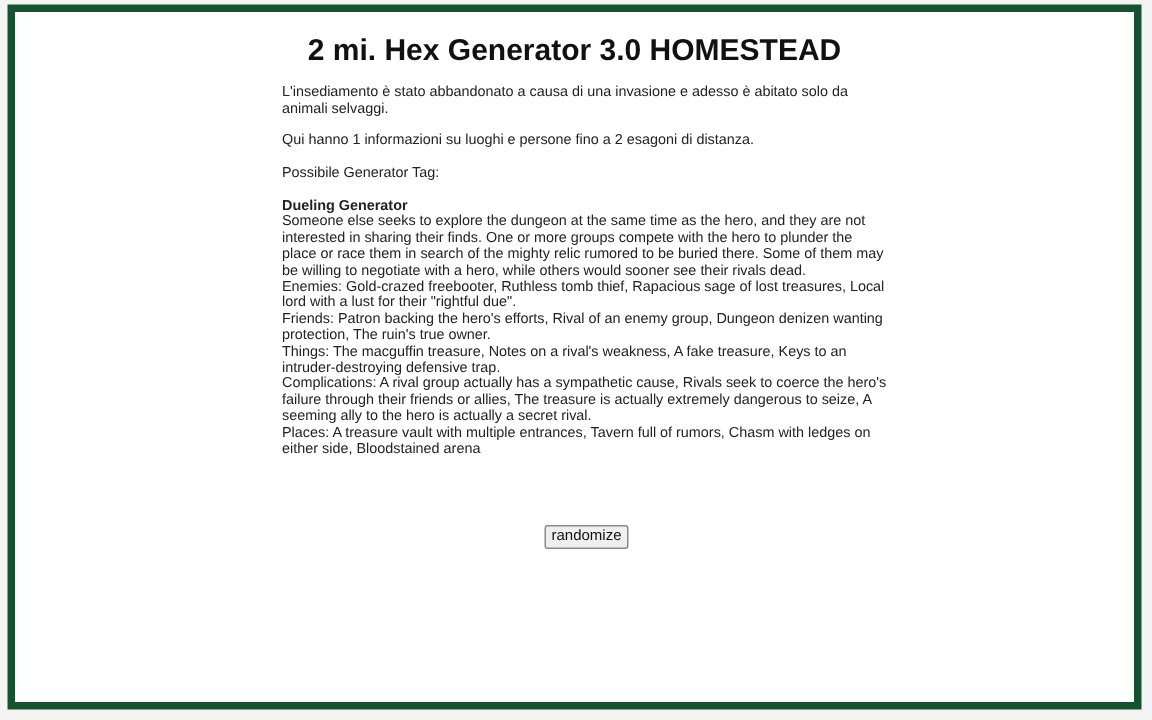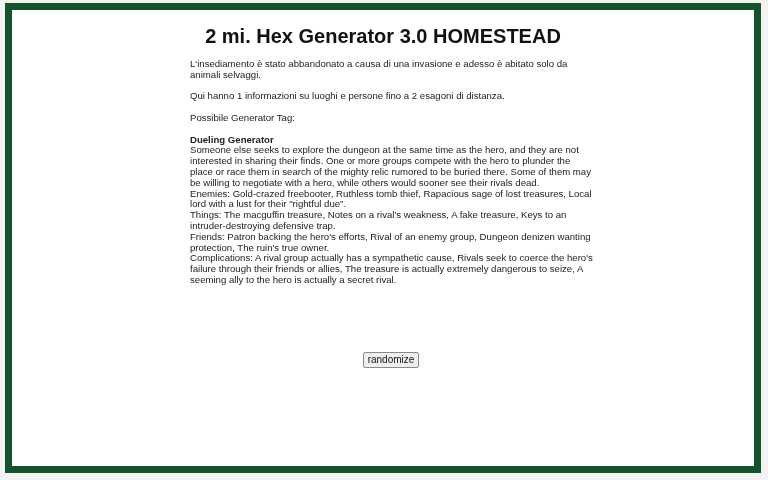--- a/index.html
+++ b/index.html
@@ -10,21 +10,21 @@
       background: #f3f3f3;
       overflow: hidden;
     }
     .page {
       position: absolute;
       left: 5px;
       top: 3px;
       width: 756px;
       height: 470px;
       background: #ffffff;
-      border: 7px solid #14532d;
+      border: 5px solid #14532d;
       box-sizing: border-box;
     }
     .title {
       position: absolute;
       left: 0;
       right: 0;
       top: 14px;
       margin: 0;
       text-align: center;
       font-family: "Liberation Sans", sans-serif;
@@ -84,21 +84,22 @@
   <div class="content">
     <p>L'insediamento è stato abbandonato a causa di una invasione e adesso è abitato solo da animali selvaggi.</p>
     <div class="spacer"></div>
     <p>Qui hanno 1 informazioni su luoghi e persone fino a 2 esagoni di distanza.</p>
     <div class="spacer"></div>
     <p>Possibile Generator Tag:</p>
     <div class="spacer"></div>
     <p class="bold">Dueling Generator</p>
     <p>Someone else seeks to explore the dungeon at the same time as the hero, and they are not interested in sharing their finds. One or more groups compete with the hero to plunder the place or race them in search of the mighty relic rumored to be buried there. Some of them may be willing to negotiate with a hero, while others would sooner see their rivals dead.</p>
     <p>Enemies: Gold-crazed freebooter, Ruthless tomb thief, Rapacious sage of lost treasures, Local lord with a lust for their "rightful due".</p>
+    <p>Friends: Patron backing the hero's efforts, Rival of an enemy group, Dungeon denizen wanting protection, The ruin's true owner.</p>
     <p>Things: The macguffin treasure, Notes on a rival's weakness, A fake treasure, Keys to an intruder-destroying defensive trap.</p>
-    <p>Friends: Patron backing the hero's efforts, Rival of an enemy group, Dungeon denizen wanting protection, The ruin's true owner.</p>
     <p>Complications: A rival group actually has a sympathetic cause, Rivals seek to coerce the hero's failure through their friends or allies, The treasure is actually extremely dangerous to seize, A seeming ally to the hero is actually a secret rival.</p>
+    <p>Places: A treasure vault with multiple entrances, Tavern full of rumors, Chasm with ledges on either side, Bloodstained arena</p>
   </div>
 
   <div class="btn-wrap">
     <button class="btn">randomize</button>
   </div>
 </div>
 
 </body></html>

